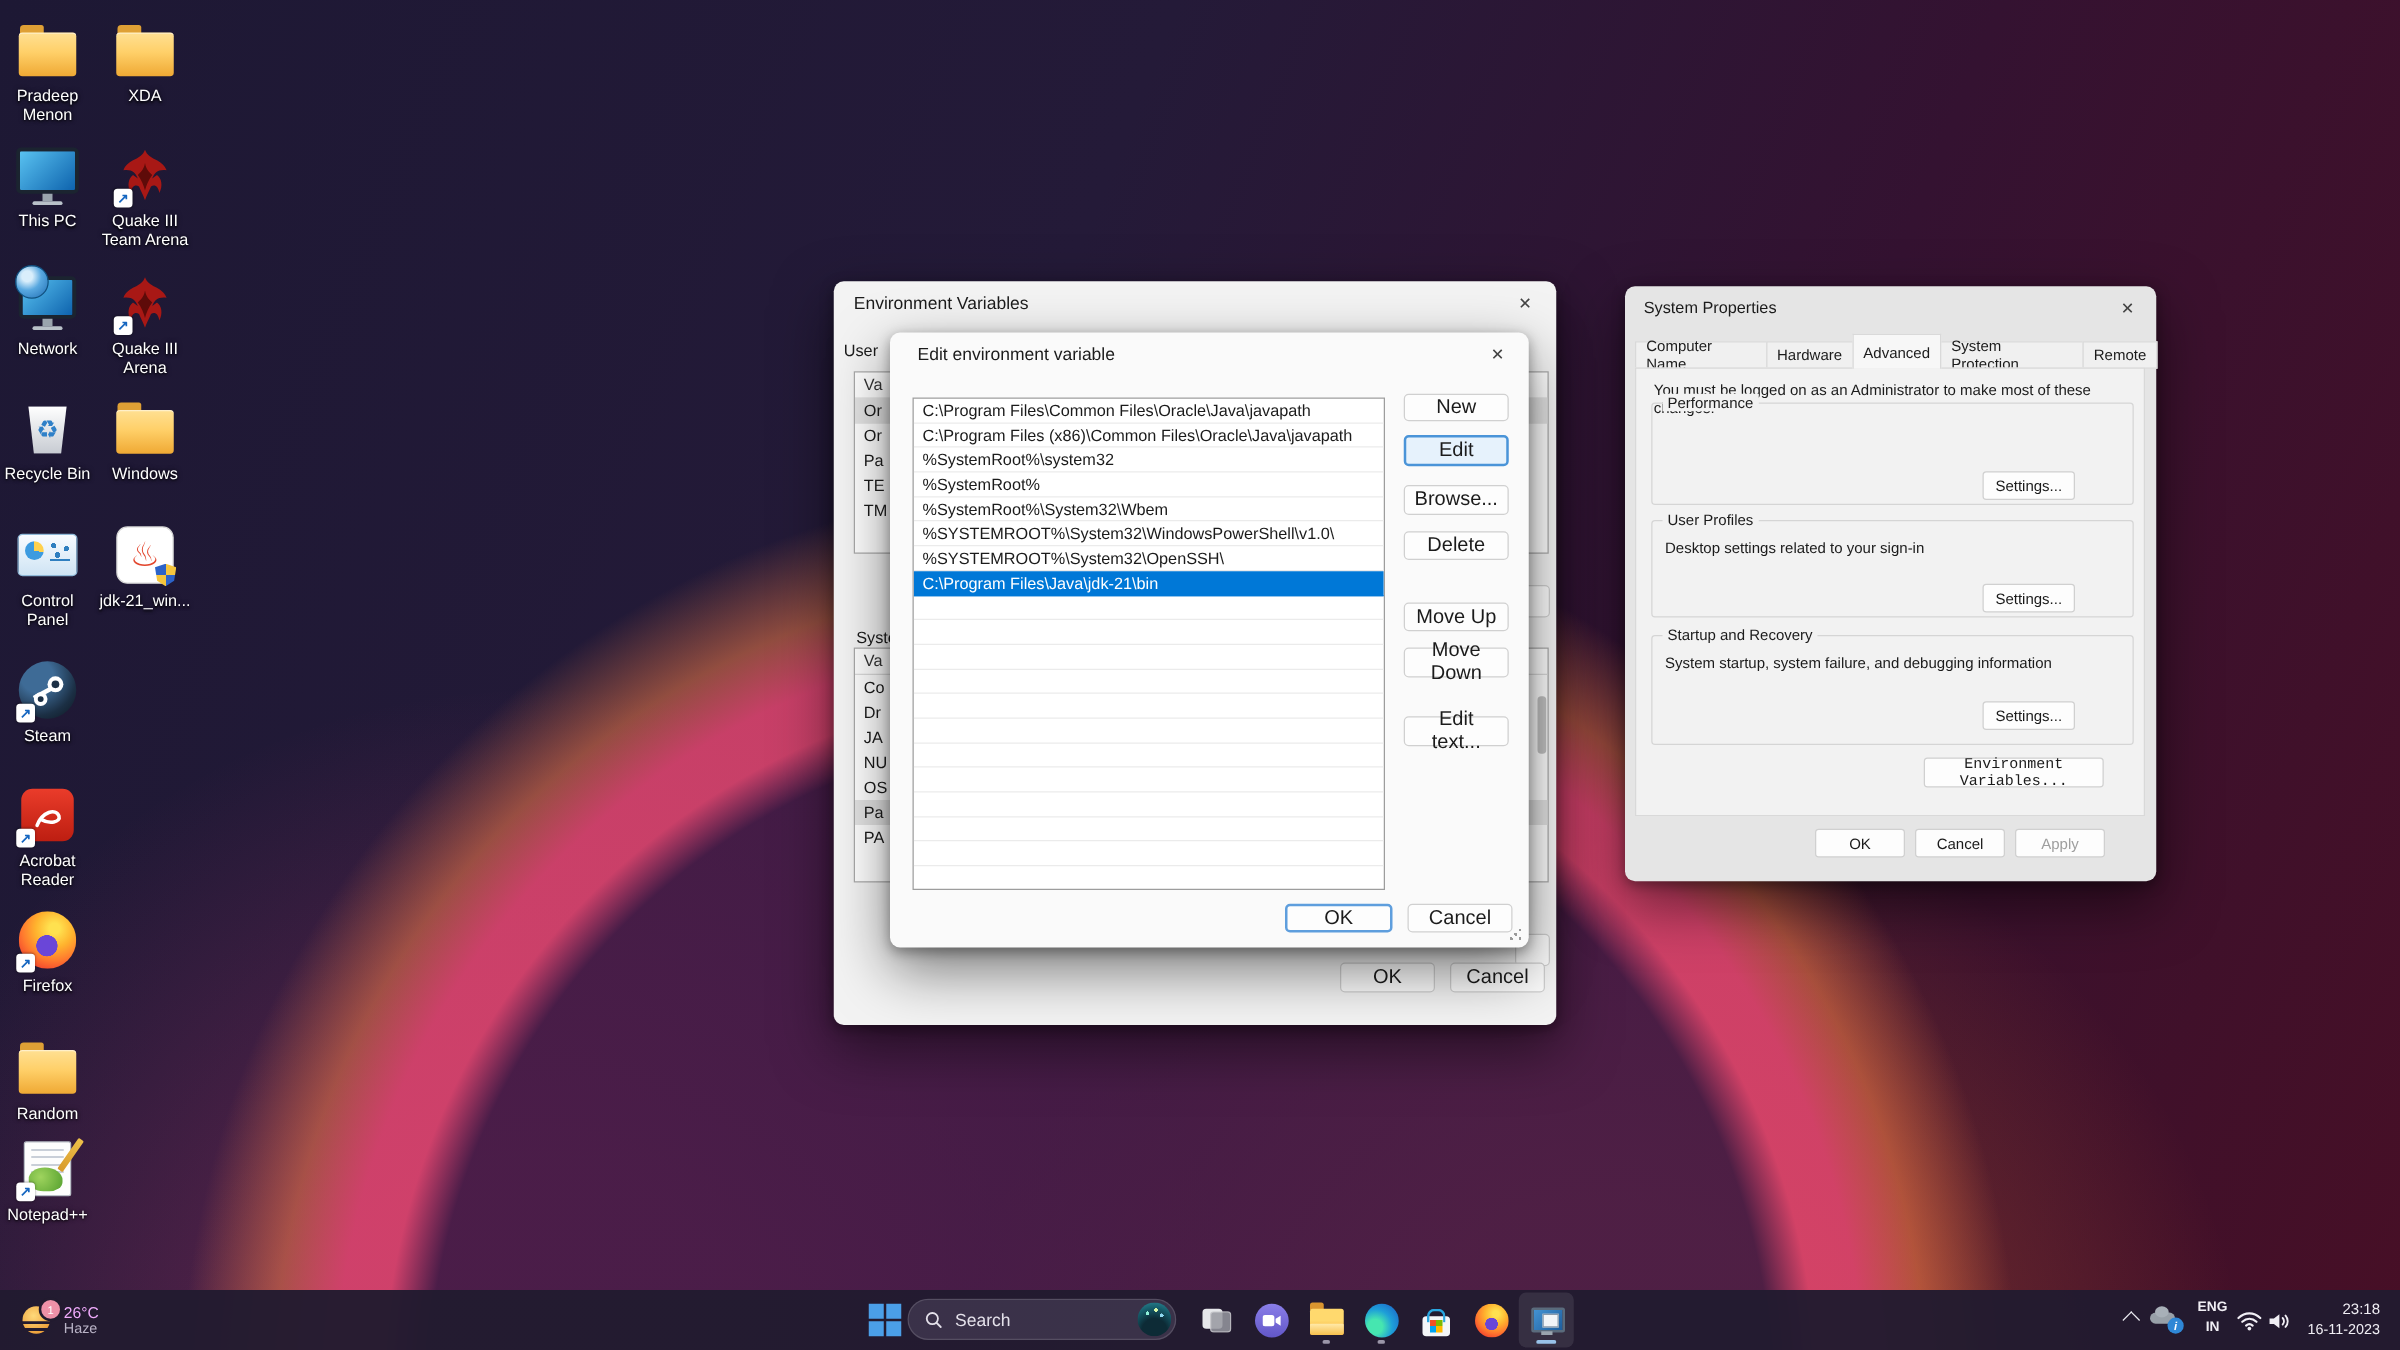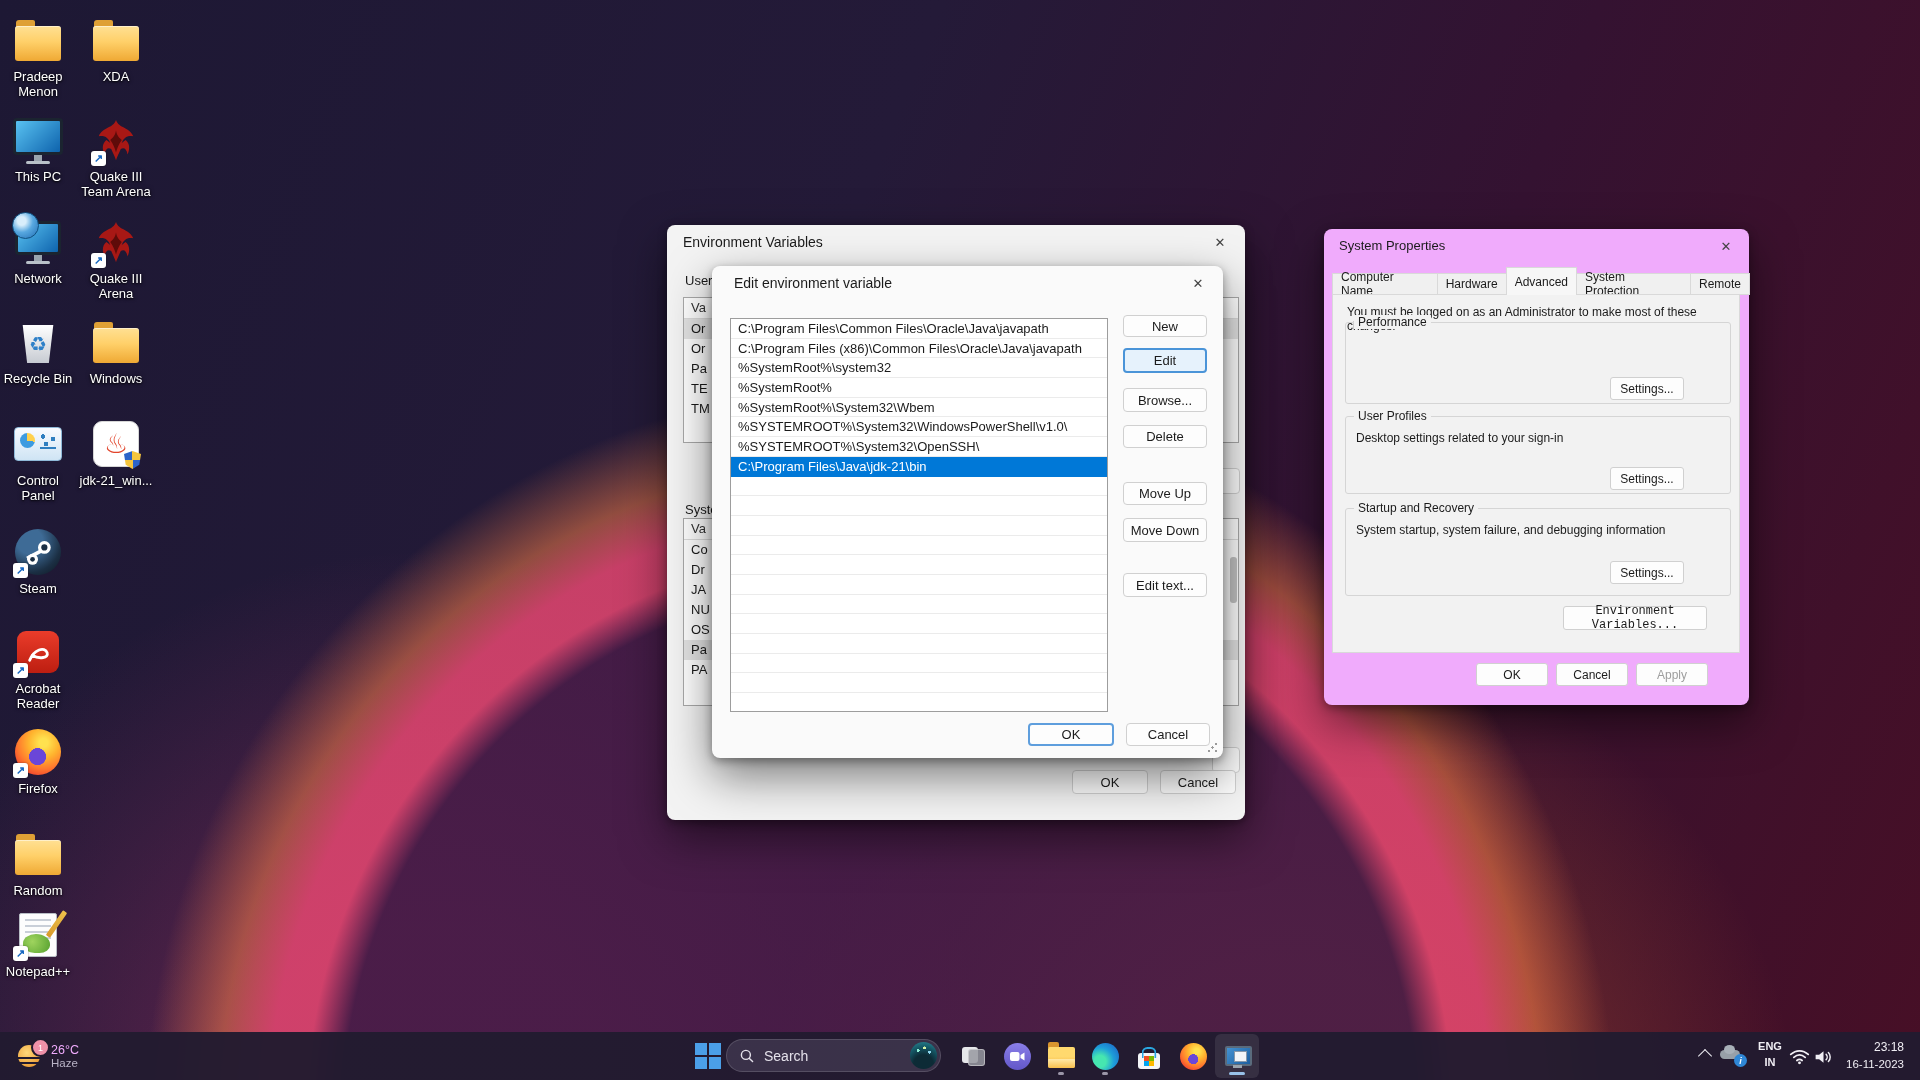--- a/index.html
+++ b/index.html
@@ -60,21 +60,21 @@
   .inpp::after{content:"";position:absolute;left:3px;bottom:3px;width:27px;height:19px;border-radius:55% 60% 45% 50%;
     background:radial-gradient(circle at 35% 40%,#9fd45e,#55a02e);}
   .inpp .pencil{position:absolute;right:-3px;top:-5px;width:5px;height:30px;border-radius:1px;
     background:linear-gradient(#eec14a,#d89a2b);transform:rotate(35deg);}
   
   .win{position:absolute;border-radius:8px;box-shadow:0 18px 46px rgba(0,0,0,.5),0 3px 10px rgba(0,0,0,.35);}
   .dlg-title{position:absolute;left:16px;top:9px;font-size:14px;color:#1b1b1b;}
   .close-x{position:absolute;top:7px;width:22px;height:20px;display:flex;align-items:center;justify-content:center;
     font-size:13px;color:#444;cursor:default;}
   .btn{position:absolute;background:#fdfdfd;border:1px solid #d0d0d0;border-radius:4px;
-    display:flex;align-items:center;justify-content:center;font-size:13px;color:#1b1b1b;box-sizing:border-box;}
+    display:flex;align-items:center;justify-content:center;font-size:16px;color:#1b1b1b;box-sizing:border-box;}
   .btn.blue-border{border:2px solid #5e9edd;}
   .btn.focus-fill{background:#e6f2fc;border:2px solid #4a94d8;}
   
   #ev-dlg{left:667px;top:225px;width:578px;height:595px;background:#f3f3f3;}
   #ev-dlg .sect-lbl{position:absolute;font-size:13px;color:#1b1b1b;white-space:nowrap;overflow:hidden;}
   .ev-box{position:absolute;left:16px;width:556px;background:#fff;border:1px solid #a9a9a9;box-sizing:border-box;overflow:hidden;}
   .ev-row{height:20px;line-height:20px;font-size:13px;color:#1b1b1b;padding-left:7px;white-space:nowrap;}
   .ev-row.hdr{border-bottom:1px solid #dcdcdc;color:#333;}
   .ev-row.hl{background:#e4e4e4;}
   .ev-frag{position:absolute;background:#fdfdfd;border:1px solid #d0d0d0;border-radius:4px;}
@@ -86,21 +86,21 @@
     padding-left:7px;white-space:nowrap;overflow:hidden;}
   .prow.sel{background:#0078d7;color:#fff;border-bottom:1px solid #0078d7;}
   .sidebtn{left:411px;width:84px;}
   .grip{position:absolute;right:5px;bottom:5px;width:11px;height:11px;
     background:
       radial-gradient(circle 1.2px at 9px 2px,#9a9a9a 98%,transparent),
       radial-gradient(circle 1.2px at 9px 9px,#9a9a9a 98%,transparent),
       radial-gradient(circle 1.2px at 2px 9px,#9a9a9a 98%,transparent),
       radial-gradient(circle 1.2px at 5.5px 5.5px,#9a9a9a 98%,transparent);}
   
-  #sp-win{left:1300px;top:229px;width:425px;height:476px;background:#f0abfc;margin-left:24px;}
+  #sp-win{left:1300px;top:229px;width:425px;height:476px;background:#e5e5e5;}
   #sp-win .dlg-title{font-size:13px;left:15px;}
   #sp-tabs{position:absolute;left:8px;top:38px;height:28px;display:flex;align-items:flex-end;}
   .sp-tab{height:22px;padding:0 8px;display:flex;align-items:center;font-size:12px;color:#1b1b1b;
     background:#f0f0f0;border:1px solid #d9d9d9;margin-right:-1px;box-sizing:border-box;}
   .sp-tab.active{height:28px;background:#f7f7f7;border-bottom:none;z-index:3;position:relative;}
   #sp-panel{position:absolute;left:8px;top:65px;width:408px;height:359px;background:#f2f2f2;border:1px solid #d9d9d9;box-sizing:border-box;z-index:1;}
   .sp-note{position:absolute;left:14px;top:10px;font-size:12px;color:#1b1b1b;}
   .sp-group{position:absolute;left:12px;width:384px;border:1px solid #d5d5d5;border-radius:3px;}
   .sp-group .glbl{position:absolute;top:-8px;left:8px;background:#f2f2f2;padding:0 4px;font-size:12px;color:#1b1b1b;}
   .sp-group .gdesc{position:absolute;left:10px;top:14px;right:10px;font-size:12px;color:#1b1b1b;}
@@ -295,21 +295,21 @@
         </div>
         <div class="sc">↗</div>
       </div>
       <div class="lbl">Notepad++</div>
     </div>
   </div>
 
 <div class="win" id="ev-dlg">
   <div class="dlg-title">Environment Variables</div>
   <div class="close-x" style="right:14px;">✕</div>
-  <div class="sect-lbl" style="left:18px;top:48px;width:44px;">User</div>
+  <div class="sect-lbl" style="left:8px;top:48px;width:44px;">User</div>
   <div class="ev-box" id="ev-user-box" style="top:72px;height:146px;">
       <div class="ev-row hdr">Va</div>
       <div class="ev-row hl">Or</div>
       <div class="ev-row">Or</div>
       <div class="ev-row">Pa</div>
       <div class="ev-row">TE</div>
       <div class="ev-row">TM</div>
     </div>
   <div class="ev-frag" style="left:545px;top:243px;width:26px;height:24px;"></div>
   <div class="sect-lbl" style="left:18px;top:277px;width:44px;">Syste</div>

